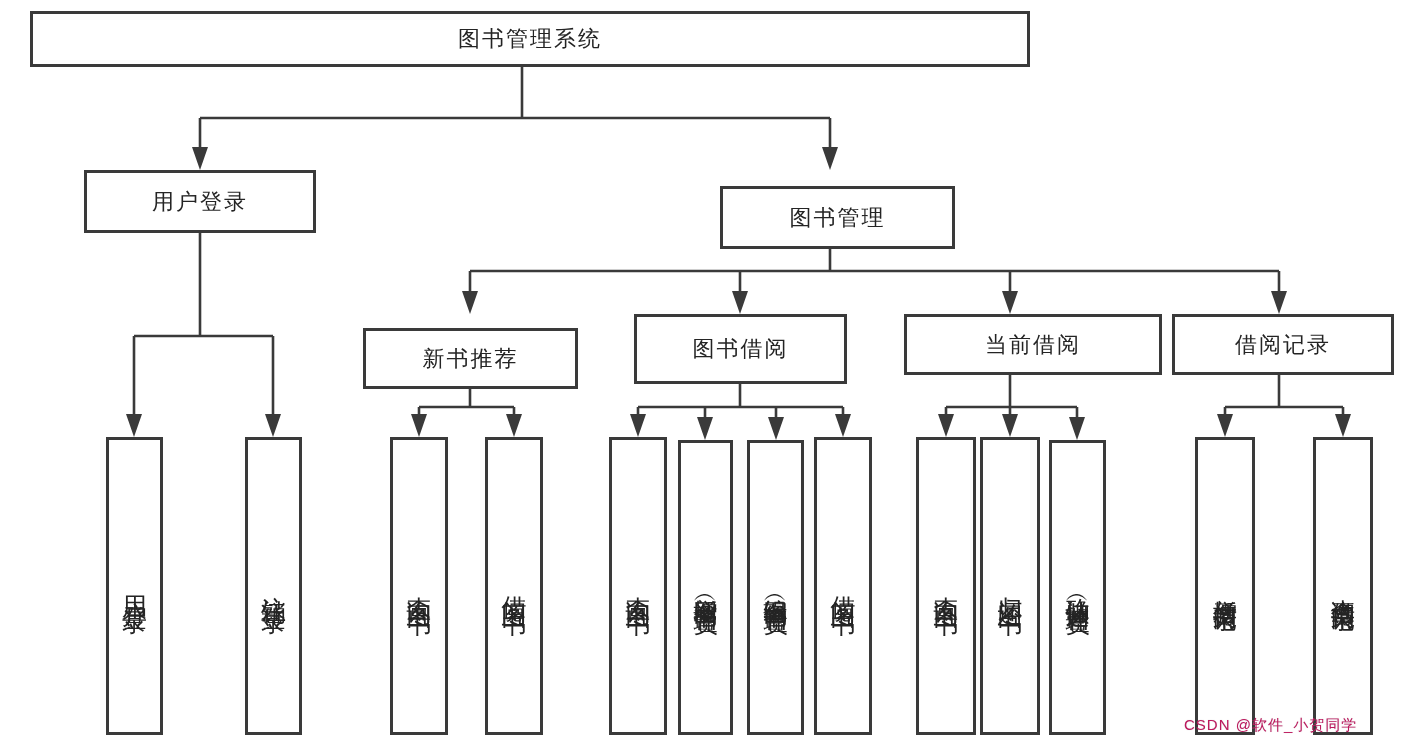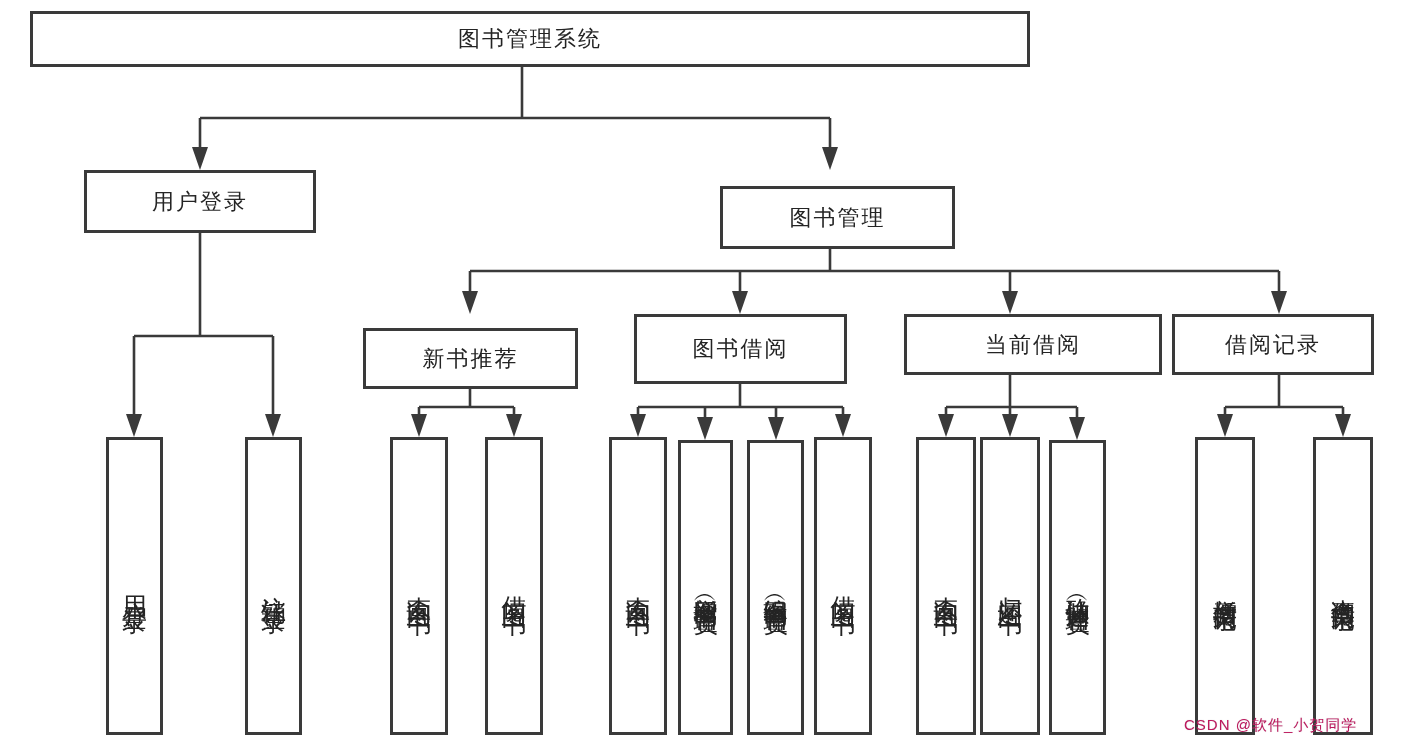--- a/index.html
+++ b/index.html
@@ -101,21 +101,21 @@
     </svg>
 
   <div class="node" style="left:22px;top:11px;width:1000px;height:56px;margin-left:8px;">图书管理系统</div>
 
   <div class="node" style="left:84px;top:170px;width:232px;height:63px;">用户登录</div>
   <div class="node" style="left:712px;top:186px;width:235px;height:63px;margin-left:8px;">图书管理</div>
 
   <div class="node" style="left:363px;top:328px;width:215px;height:61px;">新书推荐</div>
   <div class="node" style="left:634px;top:314px;width:213px;height:70px;">图书借阅</div>
   <div class="node" style="left:904px;top:314px;width:258px;height:61px;">当前借阅</div>
-  <div class="node" style="left:1172px;top:314px;width:202px;height:61px;">借阅记录</div>
+  <div class="node" style="left:1172px;top:314px;width:222px;height:61px;">借阅记录</div>
 
   <div class="node vnode" style="left:106px;top:437px;width:57px;height:298px;">用户登录</div>
   <div class="node vnode" style="left:245px;top:437px;width:57px;height:298px;">注销登录</div>
 
   <div class="node vnode" style="left:390px;top:437px;width:58px;height:298px;">查询图书</div>
   <div class="node vnode" style="left:485px;top:437px;width:58px;height:298px;">借阅图书</div>
 
   <div class="node vnode" style="left:609px;top:437px;width:58px;height:298px;">查询图书</div>
   <div class="node vnode tight" style="left:678px;top:440px;width:55px;height:295px;">新增图书（管理员）</div>
   <div class="node vnode tight" style="left:747px;top:440px;width:57px;height:295px;">编辑图书（管理员）</div>

